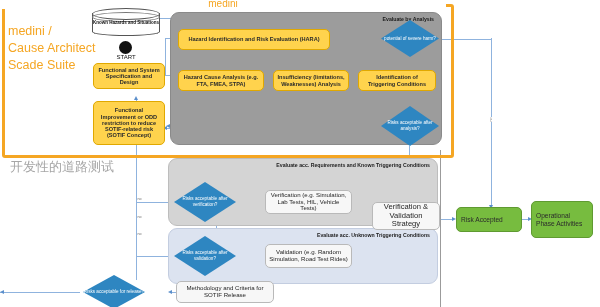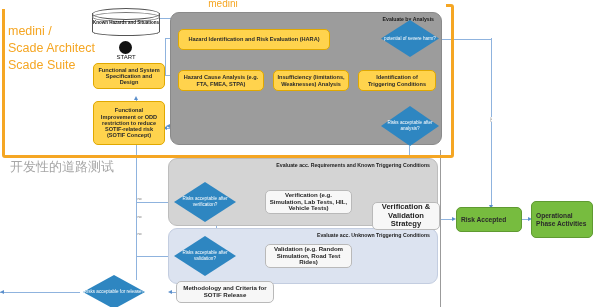--- a/index.html
+++ b/index.html
@@ -2,21 +2,21 @@
 <html><head>
 <meta charset="utf-8">
 <style>
   html,body{margin:0;padding:0;background:#ffffff;}
   body{width:600px;height:307px;overflow:hidden;
        font-family:"Liberation Sans","DejaVu Sans",sans-serif;}
   #stage{position:relative;width:556px;height:307px;padding-left:8px;}
 
   
   .node{position:absolute;box-sizing:border-box;display:flex;align-items:center;
-        justify-content:center;text-align:center;line-height:1.12;font-weight:bold;}
+        justify-content:center;text-align:center;line-height:1.12;}
 
   
   .orange-frame{position:absolute;left:2px;top:4px;width:446px;height:148px;
         border:3px solid #F5A623;border-radius:3px;background:transparent;z-index:5;}
   .orange-label{position:absolute;left:0;top:-2px;width:446px;text-align:center;
         color:#F5A623;font-size:10px;background:#fff;z-index:7;}
   .brand{position:absolute;left:8px;top:10px;color:#F5A623;font-size:12.5px;
         line-height:1.35;z-index:8;text-align:left;margin-top:13px;}
 
   
@@ -180,21 +180,21 @@
 
   <div class="panel panel-light" style="left:168px;top:228px;width:270px;height:56px;">
     <div class="panel-title">Evaluate acc. Unknown Triggering Conditions</div>
   </div>
 
   <div class="orange-frame"></div>
   <div class="orange-label">medini</div>
 
   <div class="brand">
     <div>medini /</div>
-    <div>Scade Architect</div>
+    <div>Cause Architect</div>
     <div>Scade Suite</div>
   </div>
 
   <div class="cn">
     <div>开发性的道路测试</div>
   </div>
 
   <div class="cyl" style="left:92px;top:8px;width:68px;height:28px;z-index:9;">
     <div class="body"></div>
     <div class="lid"></div>

